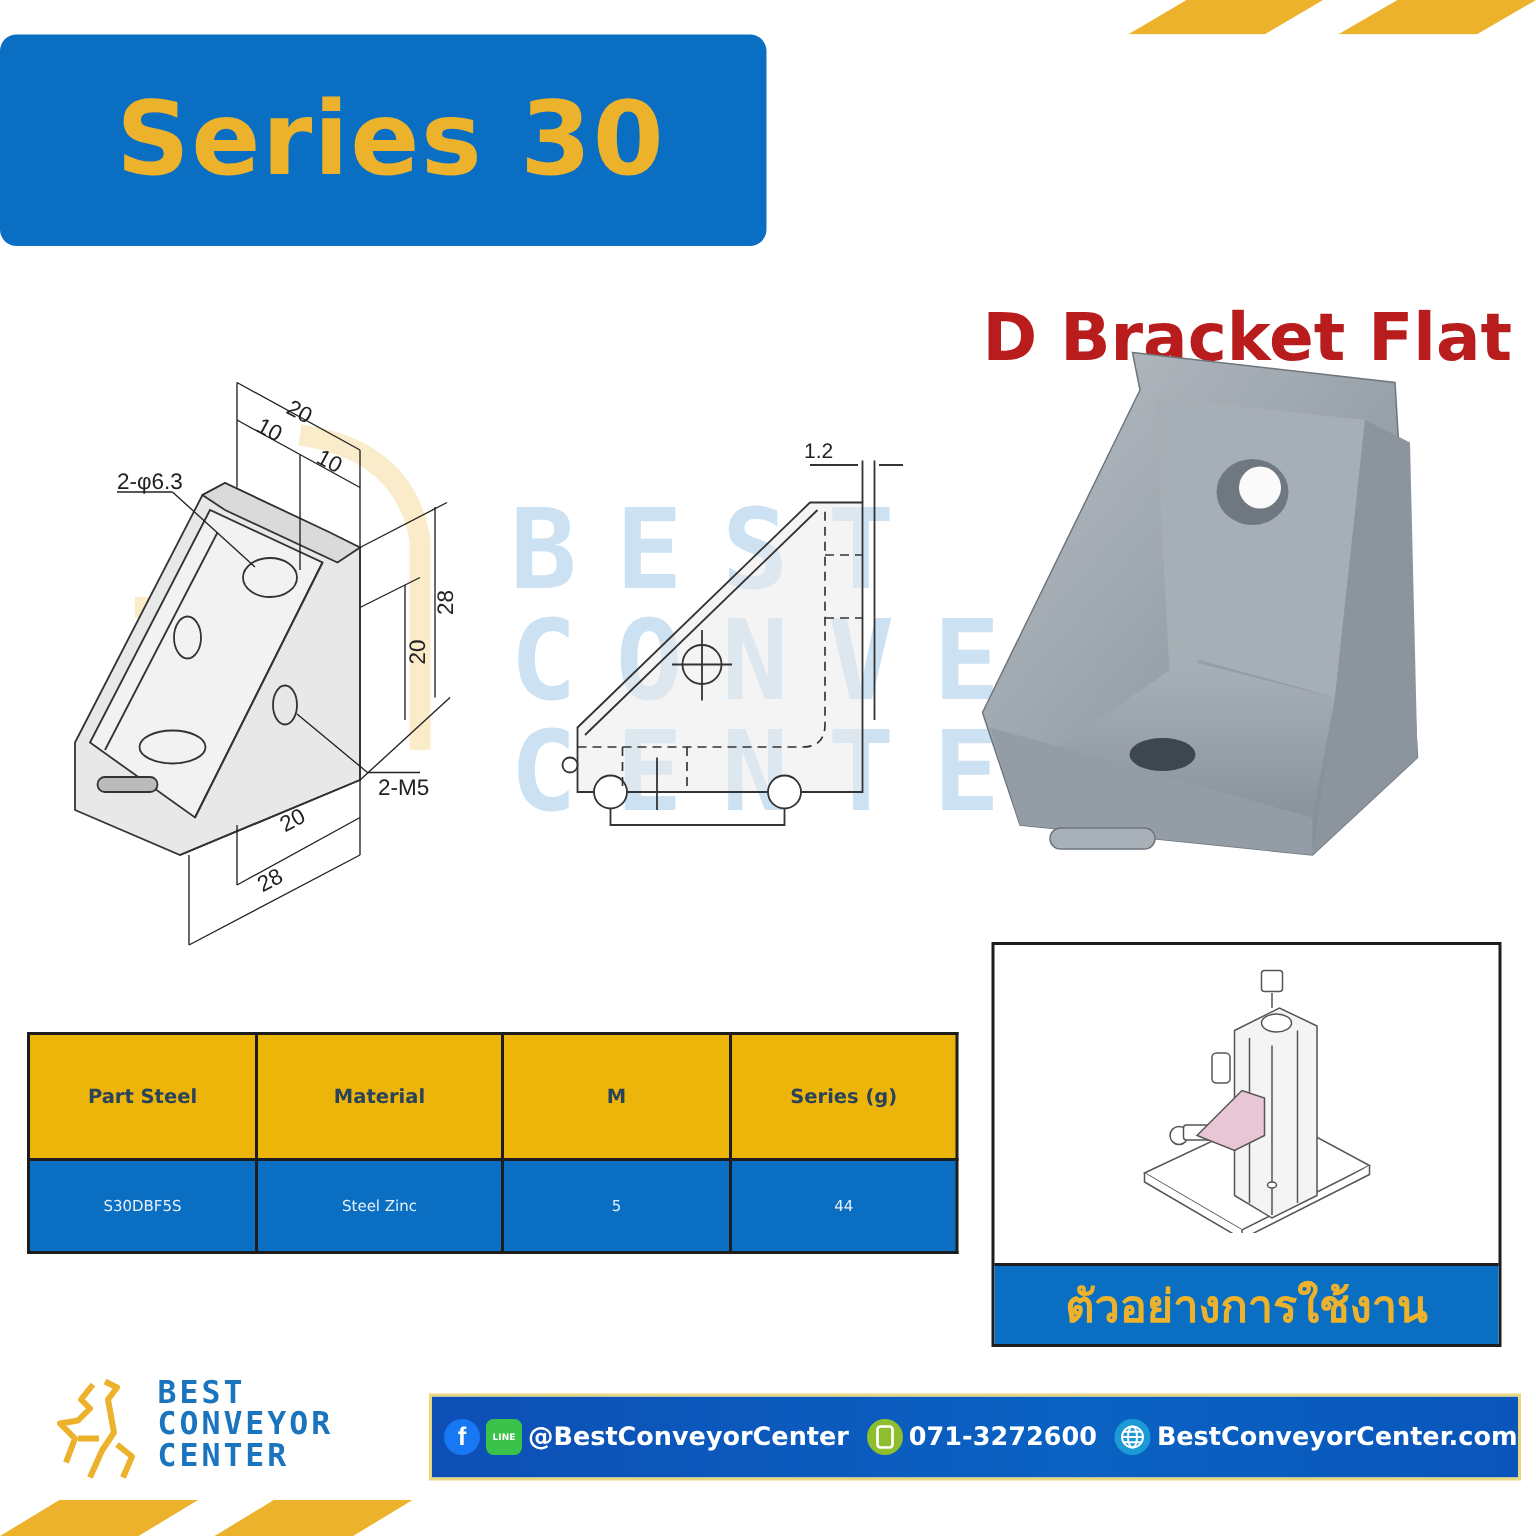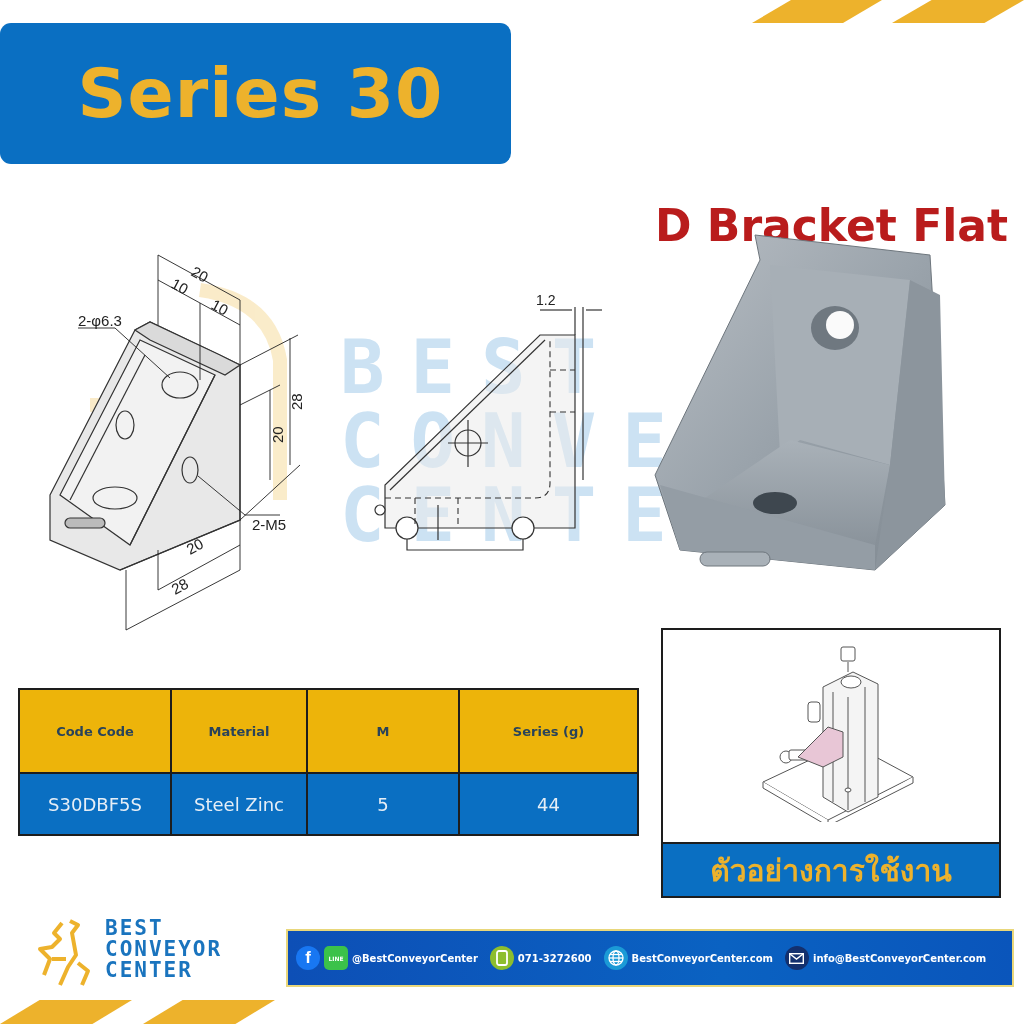--- a/index.html
+++ b/index.html
@@ -39,21 +39,21 @@
   #spec-table {
     position: absolute; left: 18px; top: 688px; width: 621px; height: 148px;
     border-collapse: collapse; border: 2px solid #1d1d1d;
     font-family: "DejaVu Sans", sans-serif;
   }
   #spec-table th, #spec-table td { border: 2px solid #1d1d1d; text-align: center; }
   #spec-table th {
     background: #EDB40A; color: #29435A; font-size: 13px; font-weight: bold; height: 84px;
   }
   #spec-table td {
-    background: #0A6FC2; color: #E6EEF6; font-size: 18px; height: 62px;
+    background: #0A6FC2; color: #E6EEF6; font-size: 10px; height: 62px;
   }
 
   #usage-box {
     position: absolute; left: 661px; top: 628px; width: 340px; height: 270px;
     border: 2px solid #1d1d1d; background: #fff; padding-left: 23px;
   }
   #usage-box .illus { position: absolute; left: 90px; top: 12px; width: 170px; height: 180px; }
   #usage-label {
     position: absolute; left: 0; bottom: 0; width: 100%; height: 54px;
     background: #0A6FC2; border-top: 2px solid #1d1d1d;
@@ -74,21 +74,21 @@
     background: linear-gradient(90deg, #0D4FB6, #0A62C2 60%, #0A55BB);
     border: 2px solid #E9D77B;
     display: flex; align-items: center; padding-left: 8px; gap: 4px;
     font-family: "DejaVu Sans", sans-serif;
   }
   .c-icon {
     width: 24px; height: 24px; border-radius: 50%;
     display: inline-flex; align-items: center; justify-content: center;
     color: #fff; font-weight: bold; font-size: 14px; flex: 0 0 auto;
   }
-  .c-text { color: #fff; font-size: 10px; font-weight: bold; margin-right: 8px; white-space: nowrap; }
+  .c-text { color: #fff; font-size: 17px; font-weight: bold; margin-right: 8px; white-space: nowrap; }
 </style>
 </head>
 <body>
 
 <div class="stripe" style="left:752px;top:0;width:130px;height:23px;clip-path:polygon(30% 0,100% 0,70% 100%,0 100%);"></div>
 <div class="stripe" style="left:892px;top:0;width:132px;height:23px;clip-path:polygon(30% 0,100% 0,70% 100%,0 100%);"></div>
 <div class="stripe" style="left:0;top:1000px;width:132px;height:24px;clip-path:polygon(30% 0,100% 0,70% 100%,0 100%);"></div>
 <div class="stripe" style="left:143px;top:1000px;width:132px;height:24px;clip-path:polygon(30% 0,100% 0,70% 100%,0 100%);"></div>
 
 <div id="title-box">
@@ -204,22 +204,22 @@
   <path d="M20 260 L235 320 L235 345 L40 325 Z" fill="#949DA5"></path>
   <ellipse cx="195" cy="103" rx="24" ry="22" fill="#6F7880"></ellipse>
   <ellipse cx="200" cy="100" rx="14" ry="14" fill="#fafafa"></ellipse>
   <ellipse cx="135" cy="278" rx="22" ry="11" fill="#3E474F"></ellipse>
   <rect x="60" y="327" width="70" height="14" rx="7" fill="#A9B1B8" stroke="#6E767D"></rect>
 </svg>
 
 <table id="spec-table">
   <thead>
     <tr>
-      <th style="width:152px">Code Code</th>
-      <th style="width:136px">Material</th>
+      <th style="width:152px">Part Steel</th>
+      <th style="width:164px">Material</th>
       <th style="width:152px">M</th>
       <th>Series (g)</th>
     </tr>
   </thead>
   <tbody>
     <tr>
       <td>S30DBF5S</td>
       <td>Steel Zinc</td>
       <td>5</td>
       <td>44</td>

